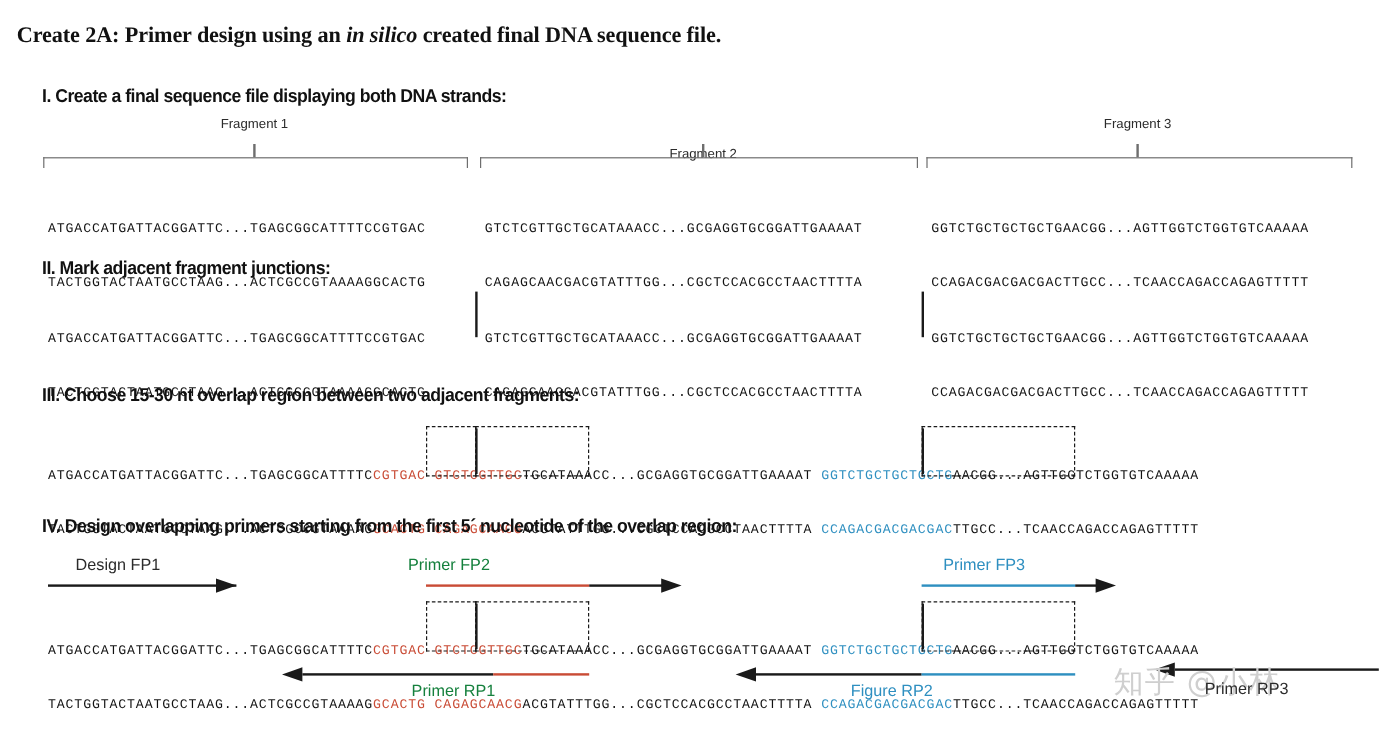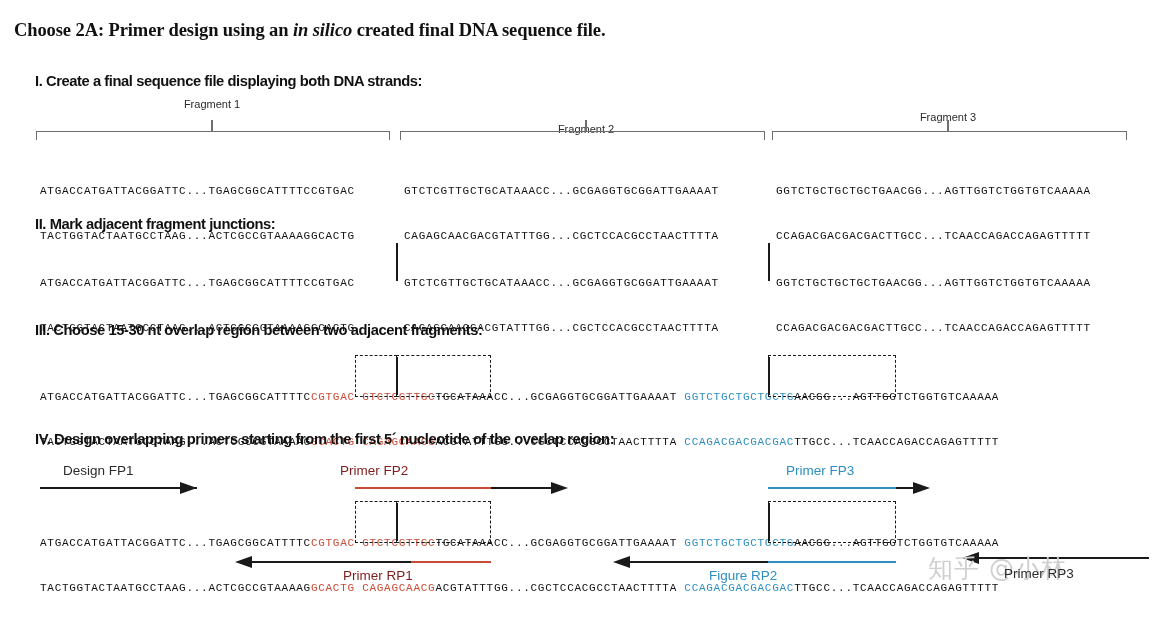--- a/index.html
+++ b/index.html
@@ -108,47 +108,47 @@
   }
   .arrow-right { border-left: 17px solid #1a1a1a; }
   .arrow-left  { border-right: 17px solid #1a1a1a; }
 
   .prim-label {
     position: absolute;
     font-size: 13.5px;
     white-space: nowrap;
   }
   .lbl-black  { color: #2b2b2b; }
-  .lbl-orange { color: #7f1d1d; text-align: center; }
+  .lbl-orange { color: #15803d; text-align: center; }
   .lbl-blue   { color: #2E8FC0; }
 
   
   .watermark {
     position: absolute;
     left: 928px;
     top: 552px;
     font-size: 25px;
     color: #cfcfcf;
     white-space: nowrap;
     font-family: "DejaVu Sans", sans-serif;
     letter-spacing: 1px;
   }
 </style>
 </head>
 <body>
 
 <div class="fig-title">
-  <span>Choose 2A: Primer design using an </span><i>in silico</i><span> created final DNA sequence file.</span>
+  <span>Create 2A: Primer design using an </span><i>in silico</i><span> created final DNA sequence file.</span>
 </div>
 
 <div class="step-head" style="left:35px; top:72px;">I. Create a final sequence file displaying both DNA strands:</div>
 
 <div class="frag-label" style="left:112px; top:98px; width:200px;">Fragment 1</div>
 <div class="frag-label" style="left:486px; top:98px; width:200px;margin-top:25px;">Fragment 2</div>
-<div class="frag-label" style="left:848px; top:98px; width:200px;margin-top:13px;">Fragment 3</div>
+<div class="frag-label" style="left:848px; top:98px; width:200px;">Fragment 3</div>
 
 <div class="bracket" style="left:36px; top:131px; width:354px;"></div>
 <div class="bracket-tick" style="left:211px; top:120px;"></div>
 
 <div class="bracket" style="left:400px; top:131px; width:365px;"></div>
 <div class="bracket-tick" style="left:585px; top:120px;"></div>
 
 <div class="bracket" style="left:772px; top:131px; width:355px;"></div>
 <div class="bracket-tick" style="left:947px; top:120px;"></div>
 

